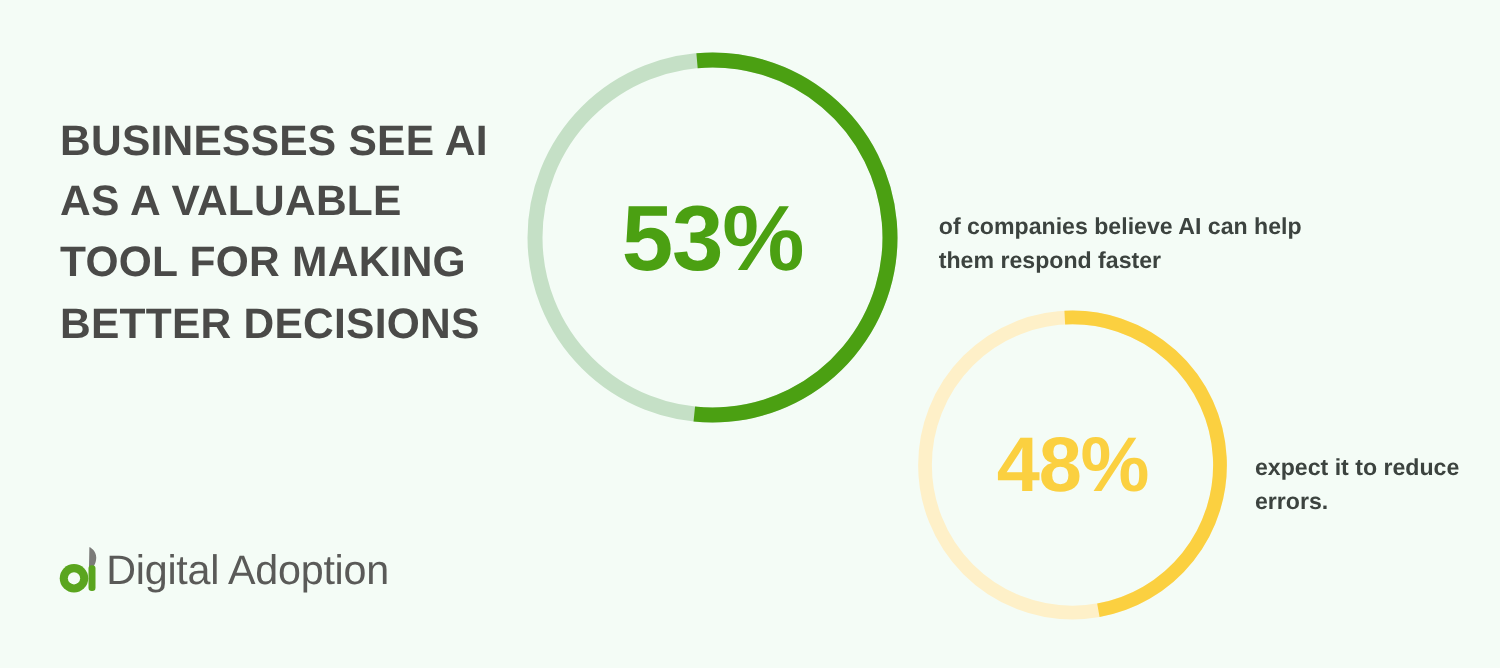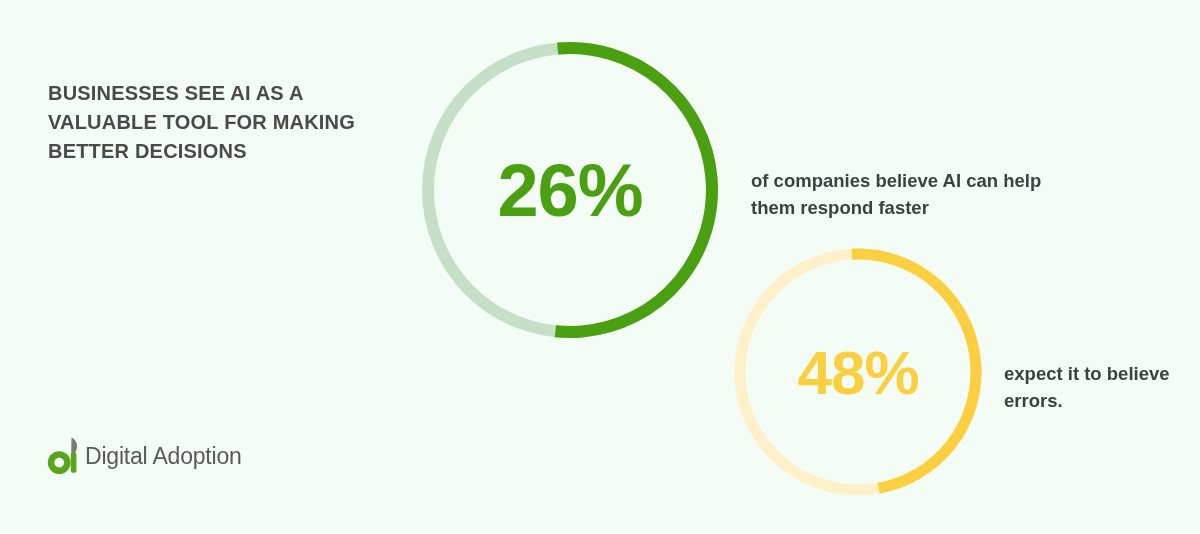--- a/index.html
+++ b/index.html
@@ -19,21 +19,21 @@
     width: 1200px;
     height: 534px;
   }
 
   
   .headline {
     position: absolute;
     left: 48px;
     top: 66px;
     width: 360px;
-    font-size: 20px;
+    font-size: 34px;
     font-weight: bold;
     line-height: 1.43;
     letter-spacing: 0.2px;
     color: #4a4a48;
     text-transform: uppercase;
   }
 
   
   .donut {
     position: absolute;
@@ -104,55 +104,55 @@
     top: 434px;
     display: flex;
     align-items: center;
   }
   .logo-mark {
     width: 40px;
     height: 44px;
     flex: 0 0 auto;
   }
   .logo-text {
-    font-size: 23px;
+    font-size: 33px;
     color: #5a5a58;
     letter-spacing: -0.2px;
     margin-left: 1px;
     white-space: nowrap;
   }
 </style>
 </head>
 <body>
 
 <div class="canvas">
 
   <h1 class="headline">BUSINESSES SEE AI AS A VALUABLE TOOL FOR MAKING BETTER DECISIONS</h1>
 
   <div class="donut" id="donut-green">
     <svg width="296" height="296" viewBox="0 0 296 296" aria-hidden="true">
       <circle cx="148" cy="148" r="142" fill="none" stroke="#c5e0c6" stroke-width="12"></circle>
 
       <circle cx="148" cy="148" r="142" fill="none" stroke="#4ba012" stroke-width="12" stroke-dasharray="472.9 419.3" stroke-dashoffset="0" transform="rotate(-95 148 148)"></circle>
     </svg>
-    <div class="donut-value">26%</div>
+    <div class="donut-value">53%</div>
   </div>
 
   <div class="caption" id="caption-green">of companies believe AI can help them respond faster</div>
 
   <div class="donut" id="donut-yellow">
     <svg width="250" height="250" viewBox="0 0 250 250" aria-hidden="true">
       <circle cx="125" cy="125" r="118" fill="none" stroke="#fef0c8" stroke-width="11"></circle>
 
       <circle cx="125" cy="125" r="118" fill="none" stroke="#fbd040" stroke-width="11" stroke-dasharray="355.9 385.5" stroke-dashoffset="0" transform="rotate(-93 125 125)"></circle>
     </svg>
     <div class="donut-value">48%</div>
   </div>
 
-  <div class="caption" id="caption-yellow">expect it to believe errors.</div>
+  <div class="caption" id="caption-yellow">expect it to reduce errors.</div>
 
   <div class="logo">
     <svg class="logo-mark" viewBox="0 0 40 44">
       <path d="M27.5 3.5 C27.5 3.5 33.2 6.0 33.0 12.2 C32.85 17.0 30.6 19.4 30.6 19.4 L27.2 19.4 Z" fill="#7b7b79"></path>
       <rect x="26.8" y="18.2" width="5.6" height="20.6" rx="2.6" fill="#5aa51e"></rect>
       <circle cx="15.2" cy="28.6" r="11.4" fill="#5aa51e"></circle>
       <circle cx="15.2" cy="28.6" r="4.9" fill="#f4fcf6"></circle>
     </svg>
     <span class="logo-text">Digital Adoption</span>
   </div>

